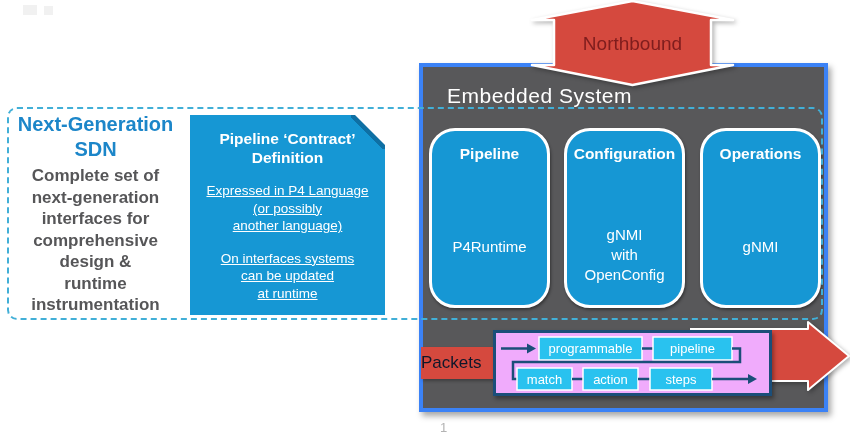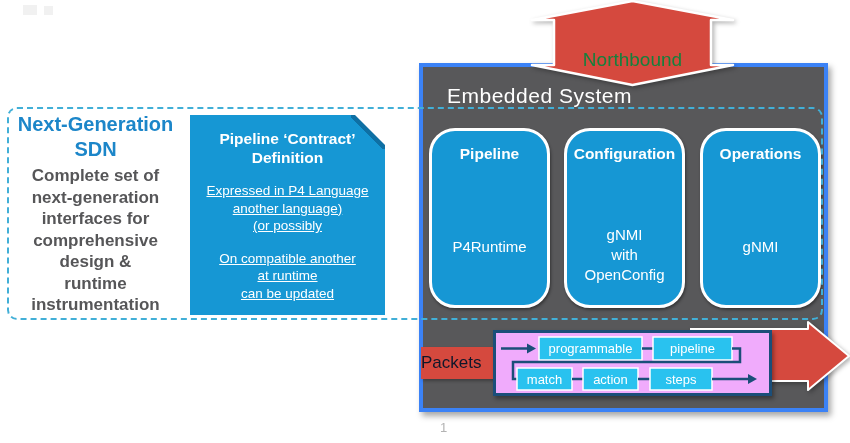--- a/index.html
+++ b/index.html
@@ -73,21 +73,21 @@
   .card.c3{left:277px;}
   .card-title{font-size:15.5px;font-weight:bold;line-height:19px;padding-top:13px;}
   .card-value{position:absolute;left:0;width:100%;font-size:15px;line-height:20px;top:106px;}
   .card-value.three{top:94px;}
 
   
   .northbound{position:absolute;left:530px;top:0px;width:205px;height:87px;z-index:4;}
   .northbound svg{filter:drop-shadow(2px 2px 2px rgba(0,0,0,0.3));}
   .northbound-label{
     position:absolute;left:0;top:33px;width:100%;text-align:center;
-    color:#15803d;font-size:19px;z-index:5;margin-top:16px;
+    color:#7f1d1d;font-size:19px;z-index:5;
   }
 
   
   .packets{
     position:absolute;left:405px;top:347px;width:92px;height:32px;
     background:var(--red);box-shadow:2px 2px 3px rgba(0,0,0,0.3);
     color:#0f172a;font-size:17px;line-height:32px;z-index:7;margin-left:16px;
   }
   .big-arrow{position:absolute;left:690px;top:320px;width:162px;height:72px;z-index:6;}
   .big-arrow svg{filter:drop-shadow(2px 2px 2px rgba(0,0,0,0.3));}
@@ -165,27 +165,27 @@
   </div>
 
   <div class="contract">
     <div class="fold"></div>
     <div class="contract-title">
       <div>Pipeline ‘Contract’</div>
       <div>Definition</div>
     </div>
     <div class="contract-para">
       <div>Expressed in P4 Language</div>
+      <div>(or possibly</div>
       <div>another language)</div>
-      <div>(or possibly</div>
     </div>
     <div class="contract-para">
-      <div>On compatible another</div>
+      <div>On interfaces systems</div>
+      <div>can be updated</div>
       <div>at runtime</div>
-      <div>can be updated</div>
     </div>
   </div>
 
   <div class="big-arrow">
     <svg width="162" height="72" viewBox="0 0 162 72">
       <polygon points="0,9 118,9 118,2 159,36 118,70 118,61 0,61" fill="#D5493E" stroke="#ffffff" stroke-width="2" stroke-linejoin="round"></polygon>
     </svg>
   </div>
 
   <div class="packets">Packets</div>

